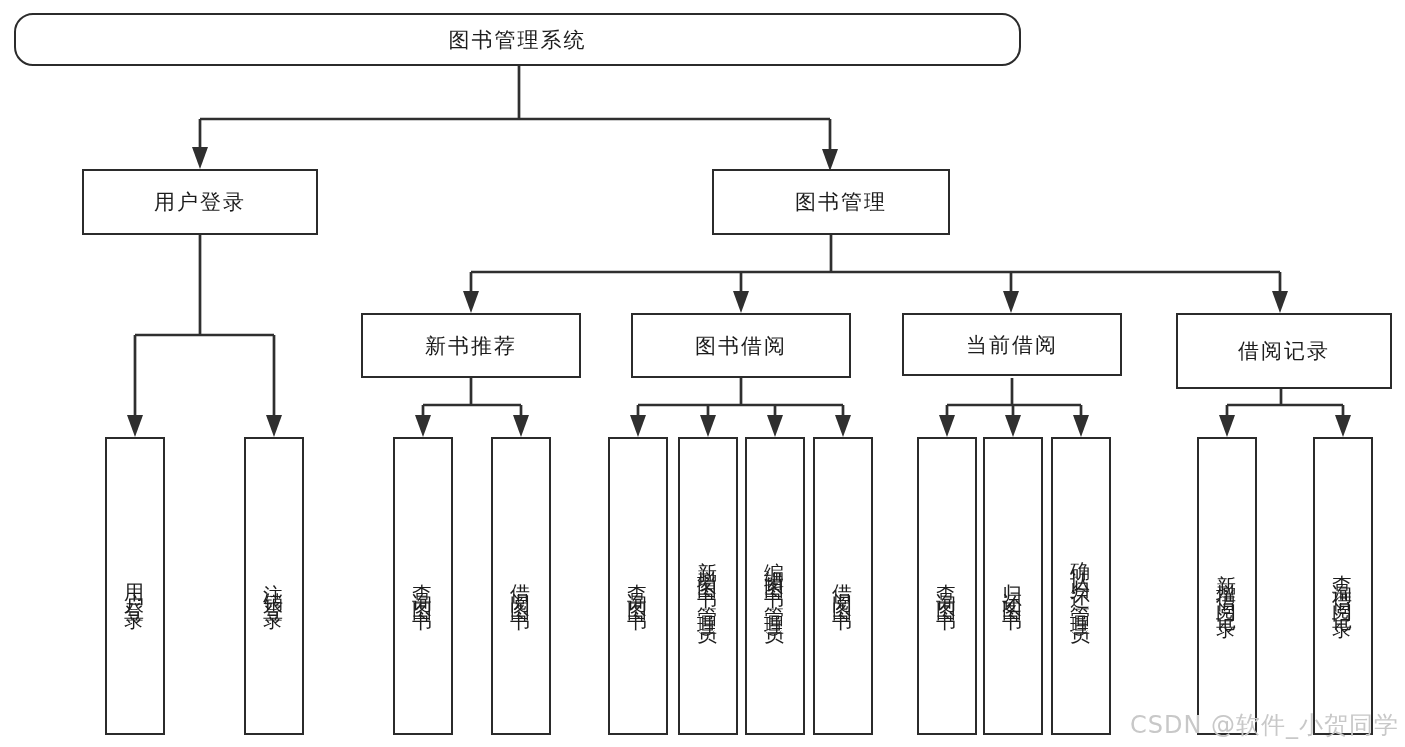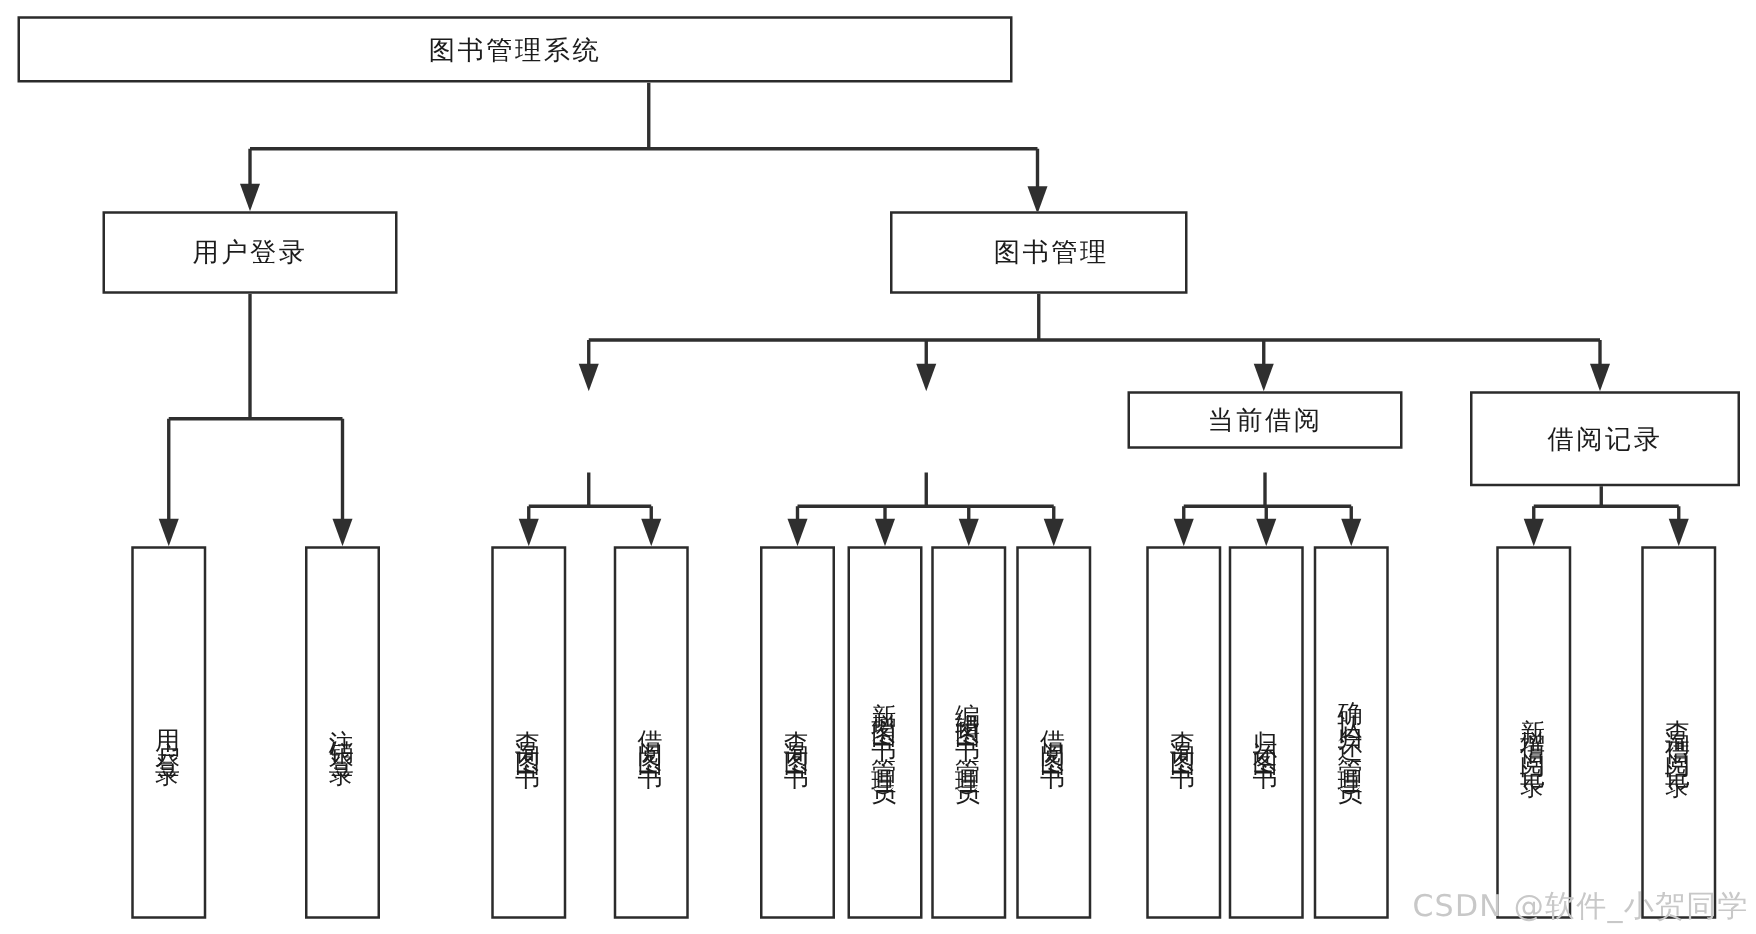--- a/index.html
+++ b/index.html
@@ -84,26 +84,28 @@
       <polygon points="1005,415 1021,415 1013,437"></polygon>
       <polygon points="1073,415 1089,415 1081,437"></polygon>
     </g>
     <g>
       <path d="M1281 378 V405 M1227 405 H1343 M1227 405 V417 M1343 405 V417"></path>
       <polygon points="1219,415 1235,415 1227,437"></polygon>
       <polygon points="1335,415 1351,415 1343,437"></polygon>
     </g>
   </svg>
 
-  <div class="node" style="left:14px;top:13px;width:796px;height:53px;">图书管理系统</div>
+  <div class="node" style="left:14px;top:13px;width:1007px;height:53px;border-radius:19px;">图书管理系统</div>
 
   <div class="node" style="left:82px;top:169px;width:236px;height:66px;">用户登录</div>
   <div class="node" style="left:712px;top:169px;width:238px;height:66px;padding-left:20px;">图书管理</div>
 
-  <div class="node" style="left:902px;top:313px;width:220px;height:46px;">当前借阅</div>
+  <div class="node" style="left:361px;top:313px;width:220px;height:65px;">新书推荐</div>
+  <div class="node" style="left:631px;top:313px;width:220px;height:65px;">图书借阅</div>
+  <div class="node" style="left:902px;top:313px;width:220px;height:63px;">当前借阅</div>
   <div class="node" style="left:1176px;top:313px;width:216px;height:76px;">借阅记录</div>
 
   <div class="node vnode" style="left:105px;top:437px;width:60px;height:298px;">用户登录</div>
   <div class="node vnode" style="left:244px;top:437px;width:60px;height:298px;">注销登录</div>
 
   <div class="node vnode" style="left:393px;top:437px;width:60px;height:298px;">查询图书</div>
   <div class="node vnode" style="left:491px;top:437px;width:60px;height:298px;">借阅图书</div>
 
   <div class="node vnode" style="left:608px;top:437px;width:60px;height:298px;">查询图书</div>
   <div class="node vnode" style="left:678px;top:437px;width:60px;height:298px;">新增图书（管理员）</div>

